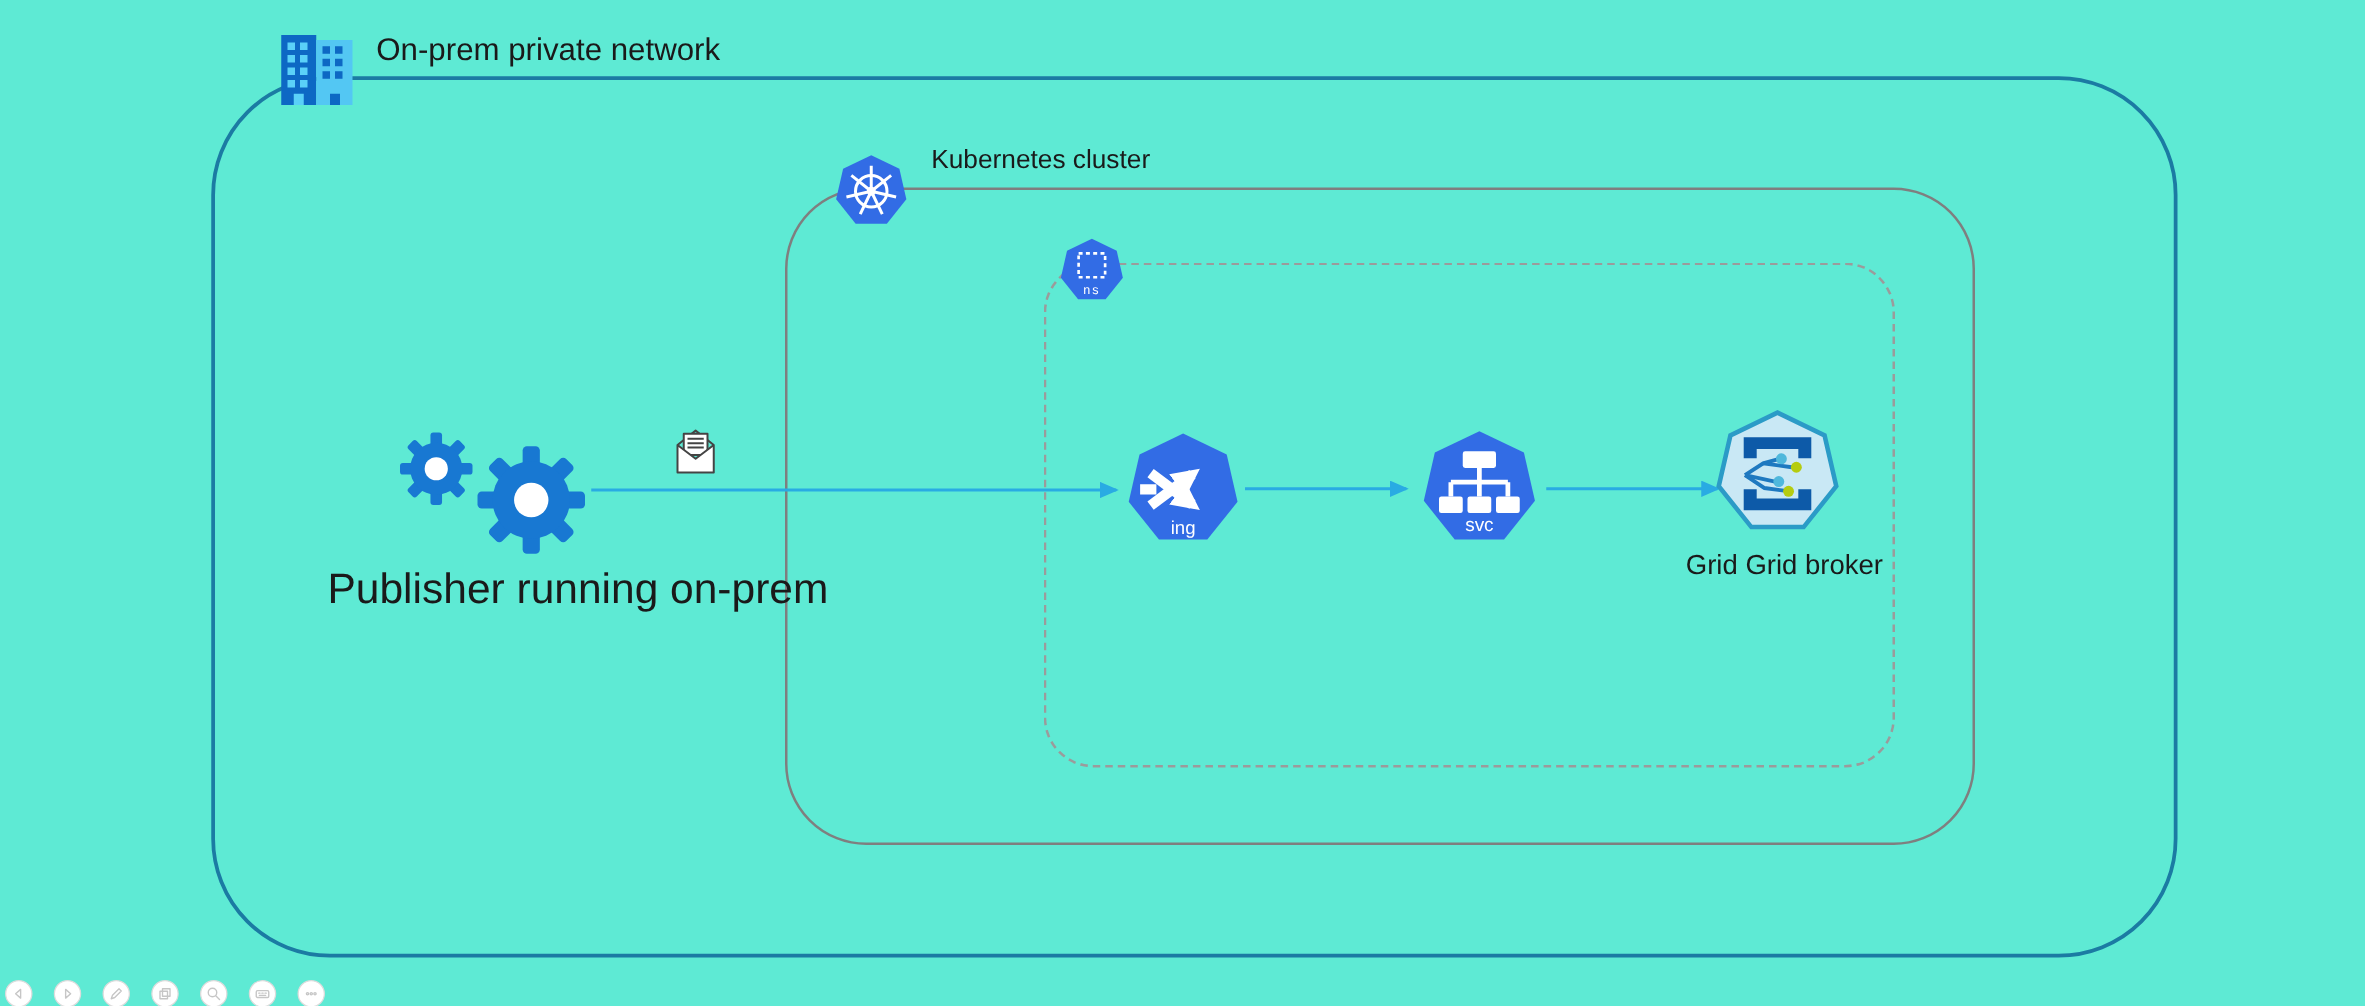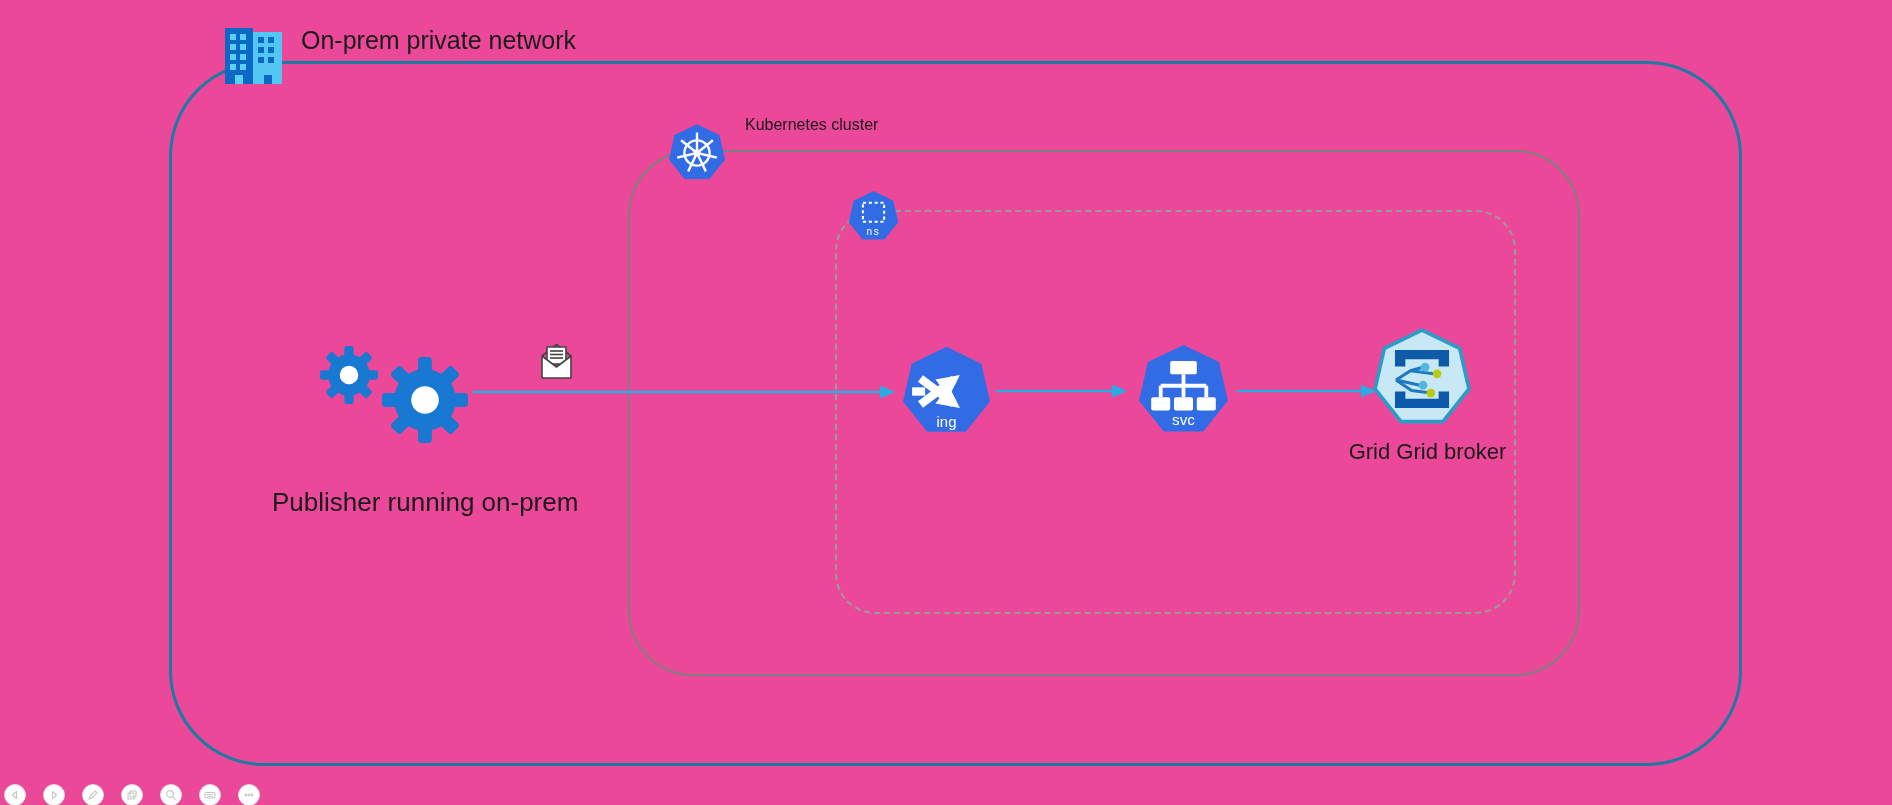--- a/index.html
+++ b/index.html
@@ -1,32 +1,32 @@
 <!DOCTYPE html>
 <html><head>
 <meta charset="utf-8">
 <style>
   * { margin:0; padding:0; box-sizing:border-box; }
   html,body { background:#fff; font-family:"Liberation Sans", sans-serif; }
-  .canvas { position:relative; width:1892px; height:805px; background:#ec4899; overflow:hidden; }
+  .canvas { position:relative; width:1892px; height:805px; background:#5eead4; overflow:hidden; }
   .abs { position:absolute; }
 
   
   .outer-box   { left:169px; top:61px;  width:1573px; height:705px;
                  border:3px solid #1b7ba3; border-radius:95px; }
   .cluster-box { left:628px; top:150px; width:952px;  height:526px;
                  border:2.5px solid #7f7f7f; border-radius:65px; }
   .ns-box      { left:835px; top:210px; width:681px;  height:404px;
                  border:2px dashed #9b9b9b; border-radius:40px; }
 
   
   .lbl { color:#1a1a1a; white-space:nowrap; }
   .network-label   { left:301px;  top:26px;  font-size:25px; }
-  .cluster-label   { left:745px;  top:116px; font-size:16px; }
-  .publisher-label { left:272px;  top:452px; font-size:26px;margin-top:35px; }
+  .cluster-label   { left:745px;  top:116px; font-size:21px; }
+  .publisher-label { left:262px;  top:452px; font-size:34px; }
   .broker-label    { left:1340px; top:439px; width:175px; font-size:22px; text-align:center; }
 
   
   .building-icon  { left:224px;  top:24px;  width:60px;  height:60px; }
   .k8s-icon       { left:666px;  top:123px; width:62px;  height:60px; }
   .ns-icon        { left:847px;  top:188px; width:53px;  height:57px; }
   .gears-icon     { left:318px;  top:344px; width:152px; height:100px; }
   .envelope-icon  { left:539px;  top:341px; width:35px;  height:40px; }
   .ingress-icon   { left:900px;  top:345px; width:93px;  height:93px; }
   .service-icon   { left:1136px; top:343px; width:95px;  height:95px; }

